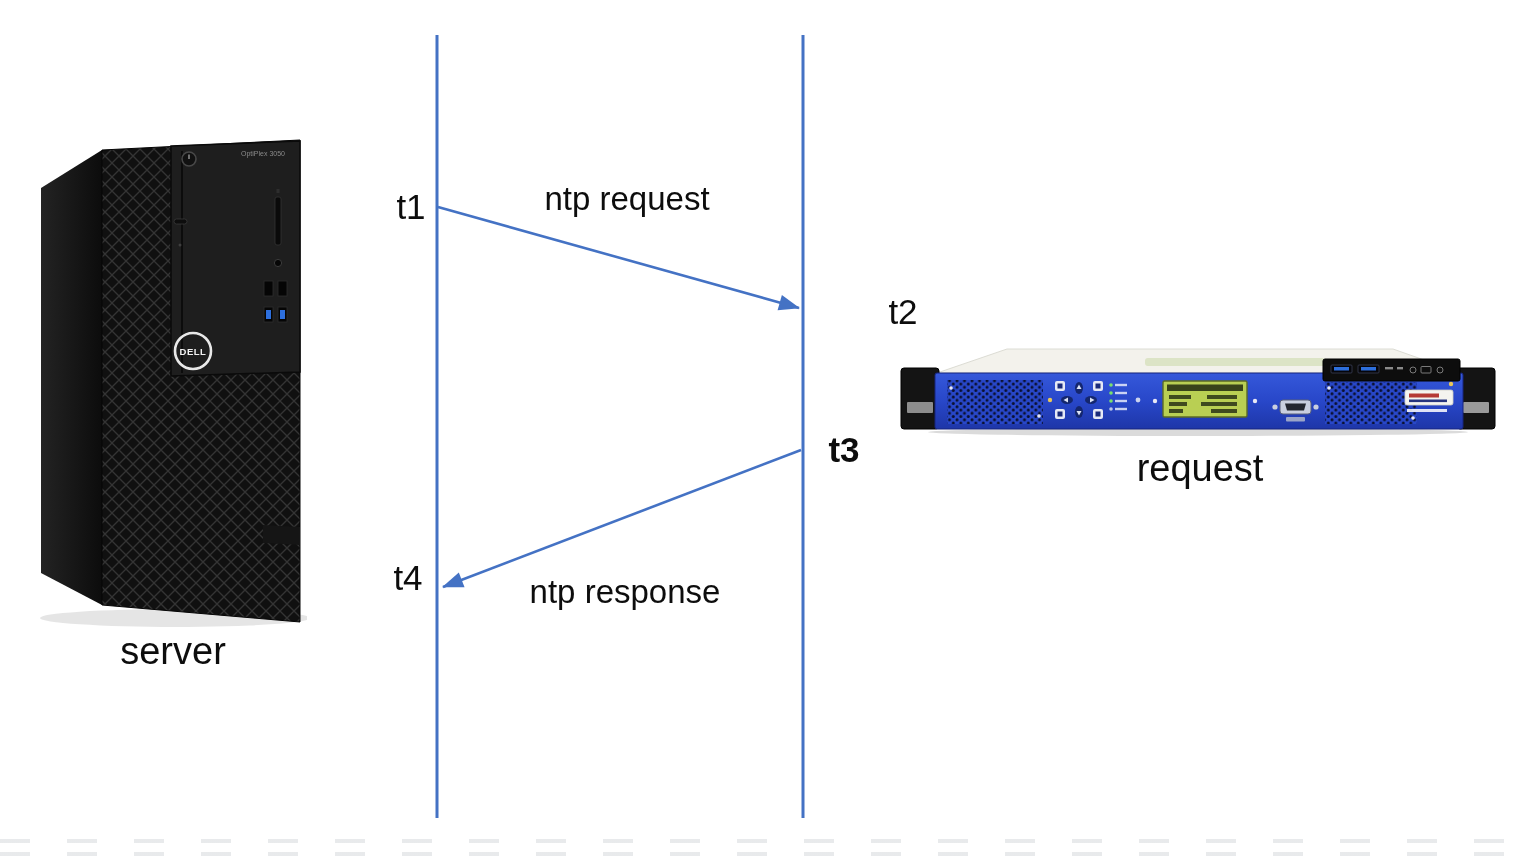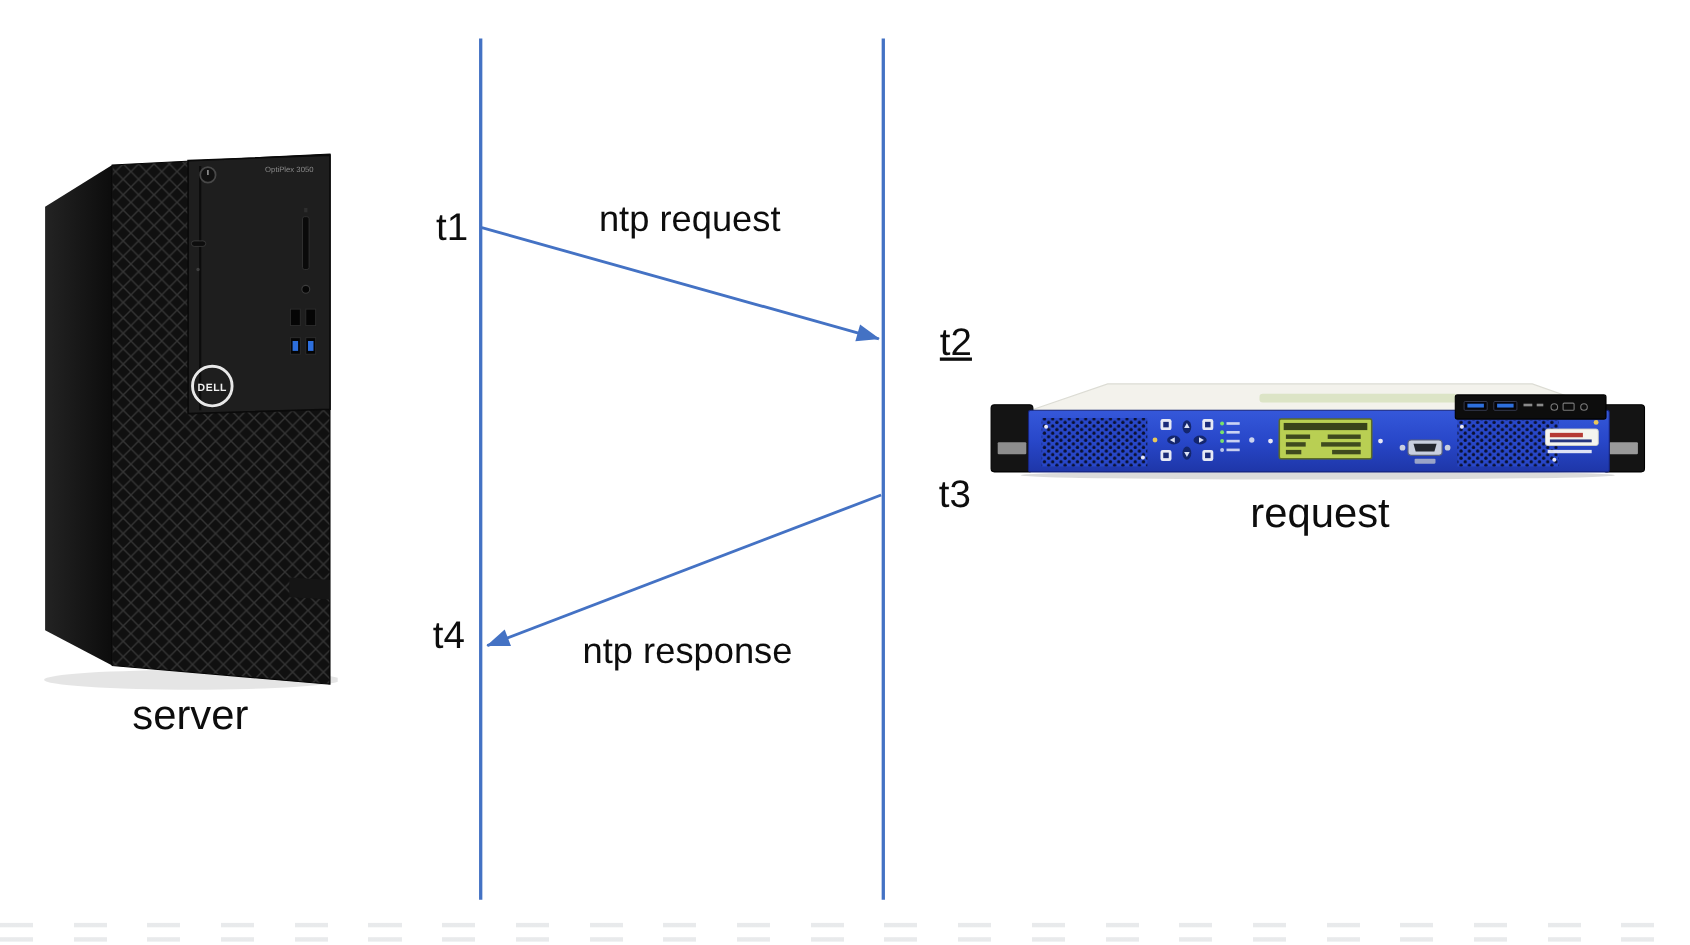--- a/index.html
+++ b/index.html
@@ -211,22 +211,22 @@
     <g>
       <circle cx="556" cy="44" r="2.2" fill="#E8C75A"></circle>
       <rect x="510" y="50" width="48" height="15" rx="2" fill="#F4F4EF" stroke="#CFCFC5" stroke-width="0.8"></rect>
       <rect x="514" y="53.5" width="30" height="4" fill="#B53A35"></rect>
       <rect x="514" y="59.5" width="38" height="2.6" fill="#27357E"></rect>
       <rect x="512" y="69" width="40" height="3" fill="rgba(255,255,255,0.85)"></rect>
     </g>
   </svg>
 
   <div class="lbl t-mark" style="left:395px; top:207px;">t1</div>
-  <div class="lbl t-mark" style="left:853px; top:312px;text-decoration:underline;">t2</div>
-  <div class="lbl t-mark" style="left:852px; top:450px;">t3</div>
+  <div class="lbl t-mark" style="left:887px; top:312px;">t2</div>
+  <div class="lbl t-mark" style="left:828px; top:450px;font-weight:bold;">t3</div>
   <div class="lbl t-mark" style="left:392px; top:578px;">t4</div>
 
   <div class="lbl msg" style="left:627px; top:199px;">ntp request</div>
   <div class="lbl msg" style="left:625px; top:592px;">ntp response</div>
 
   <div class="lbl actor" style="left:173px; top:651px;">server</div>
   <div class="lbl actor" style="left:1200px; top:468px;">request</div>
 
   <div class="dash-row" style="top:839px;"></div>
   <div class="dash-row" style="top:852px;"></div>

